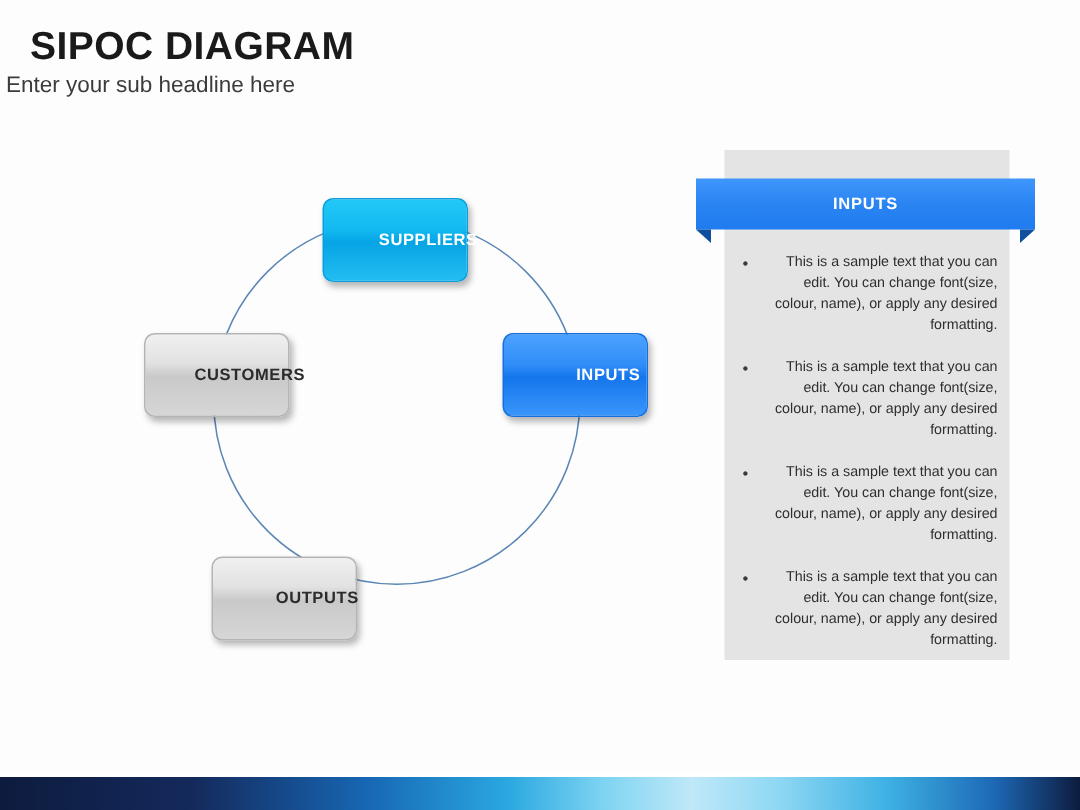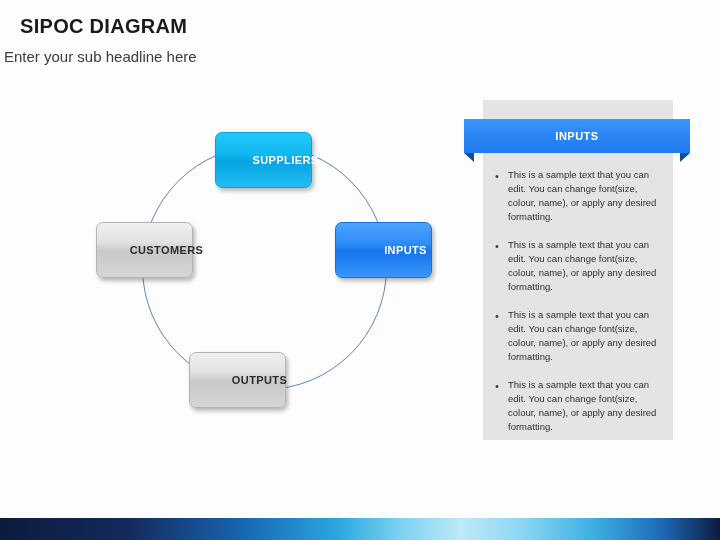--- a/index.html
+++ b/index.html
@@ -21,21 +21,21 @@
     height: 540px;
     background: #fdfdfd;
     overflow: hidden;
   }
 
   
   #title {
     position: absolute;
     left: 20px;
     top: 15px;
-    font-size: 20px;
+    font-size: 26px;
     font-weight: bold;
     color: #1a1a1a;
     letter-spacing: 0.3px;
   }
   #subtitle {
     position: absolute;
     left: 4px;
     top: 48px;
     font-size: 15px;
     color: #3b3b3b;
@@ -88,21 +88,21 @@
   }
   .node.blue {
     background: linear-gradient(to bottom, #4da2ff 0%, #2f8cf7 38%, #1476ec 53%, #3b96fb 100%);
     border: 1px solid #1470e0;
     color: #ffffff;
   }
 
   #node-suppliers { left: 135px; top: 27px; }
   #node-inputs    { left: 255px; top: 117px; }
   #node-process   { left: 207px; top: 257px; }
-  #node-outputs   { left: 61px;  top: 247px; margin-left: 48px; }
+  #node-outputs   { left: 61px;  top: 266px; }
   #node-customers { left: 16px;  top: 117px; }
 
   
   #panel {
     position: absolute;
     left: 483px;
     top: 100px;
     width: 190px;
     height: 340px;
     background: #e4e4e4;
@@ -154,20 +154,21 @@
     flex: 0 0 13px;
     color: #3a3a3a;
     font-size: 11px;
     line-height: 14px;
     padding-top: 1px;
   }
   .bullet-text {
     font-size: 9.5px;
     line-height: 14px;
     color: #2e2e2e;
+    text-align: right;
   }
 
   
   #bottom-bar {
     position: absolute;
     left: 0;
     bottom: 0;
     width: 720px;
     height: 22px;
     background: linear-gradient(to right, #0d1b3e 0%, #142a5c 18%, #1767b4 34%, #2aa8e0 47%, #7fd4f2 56%, #bfe8f8 64%, #8fd8f4 72%, #3fb2e4 82%, #1d69b6 92%, #0d1b3e 100%);

